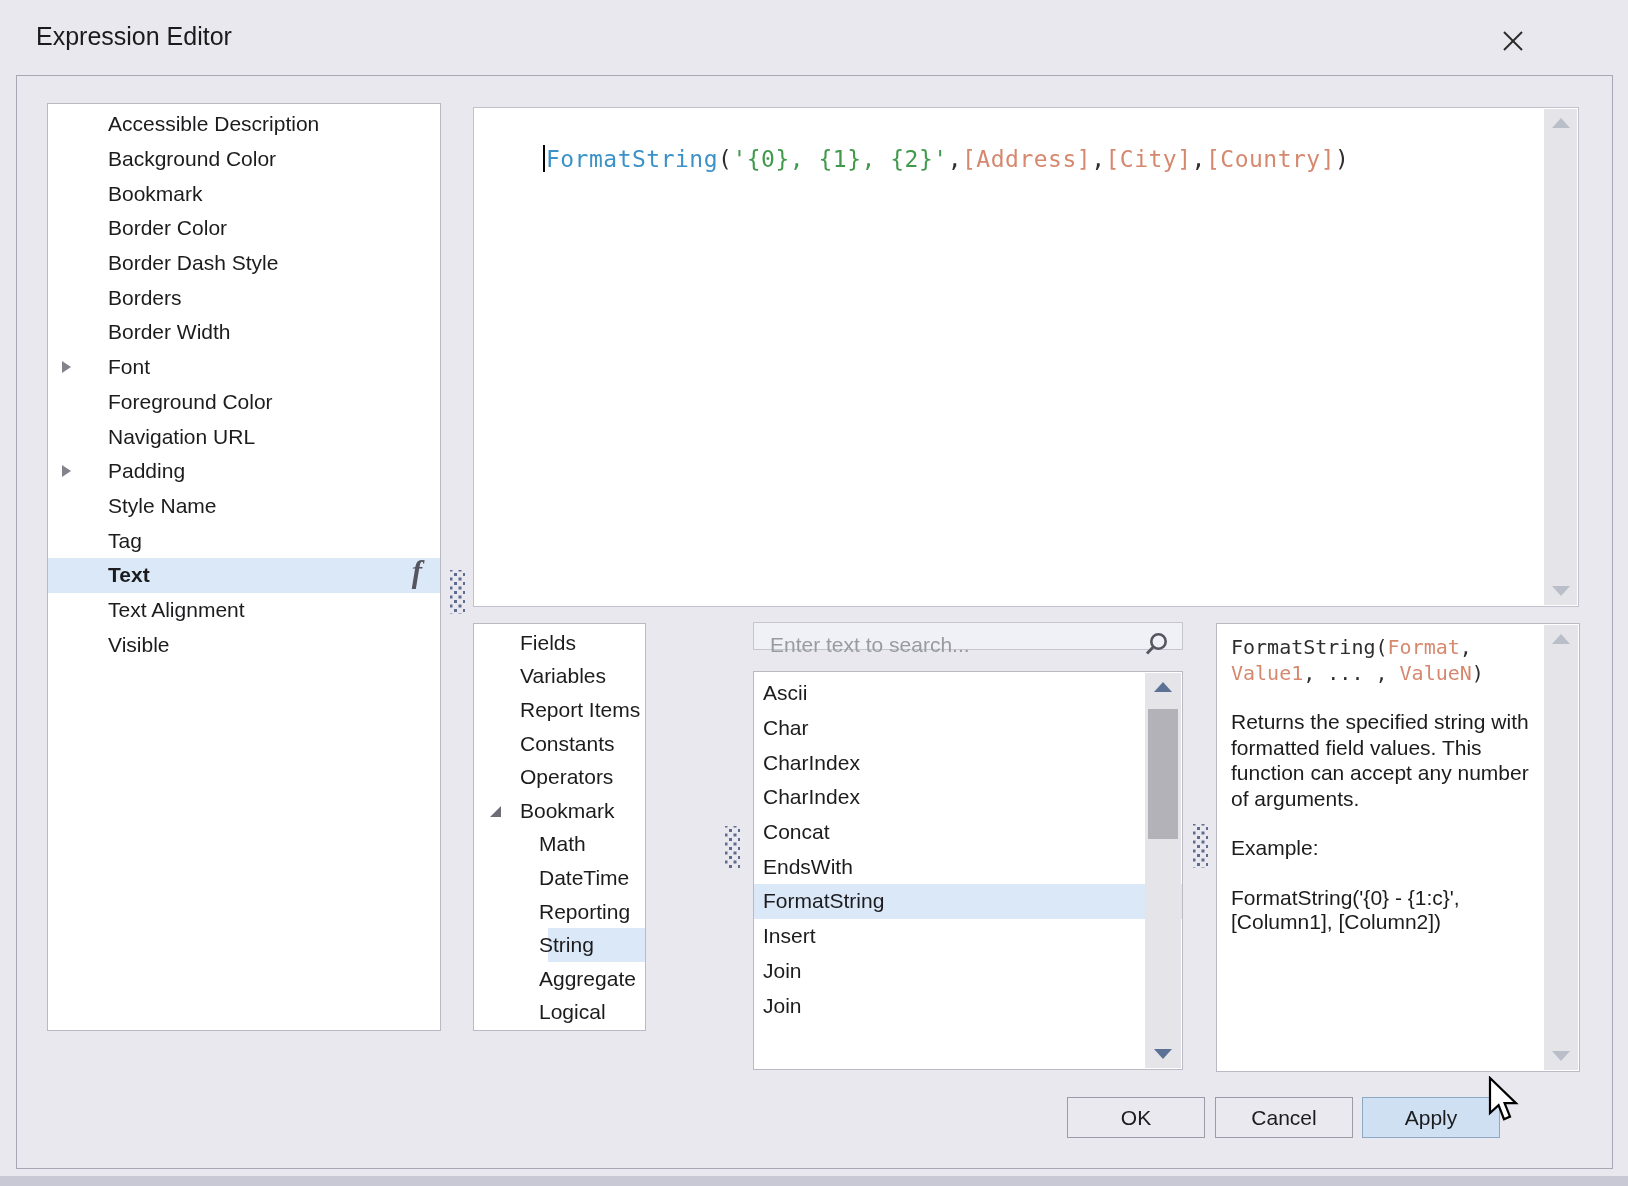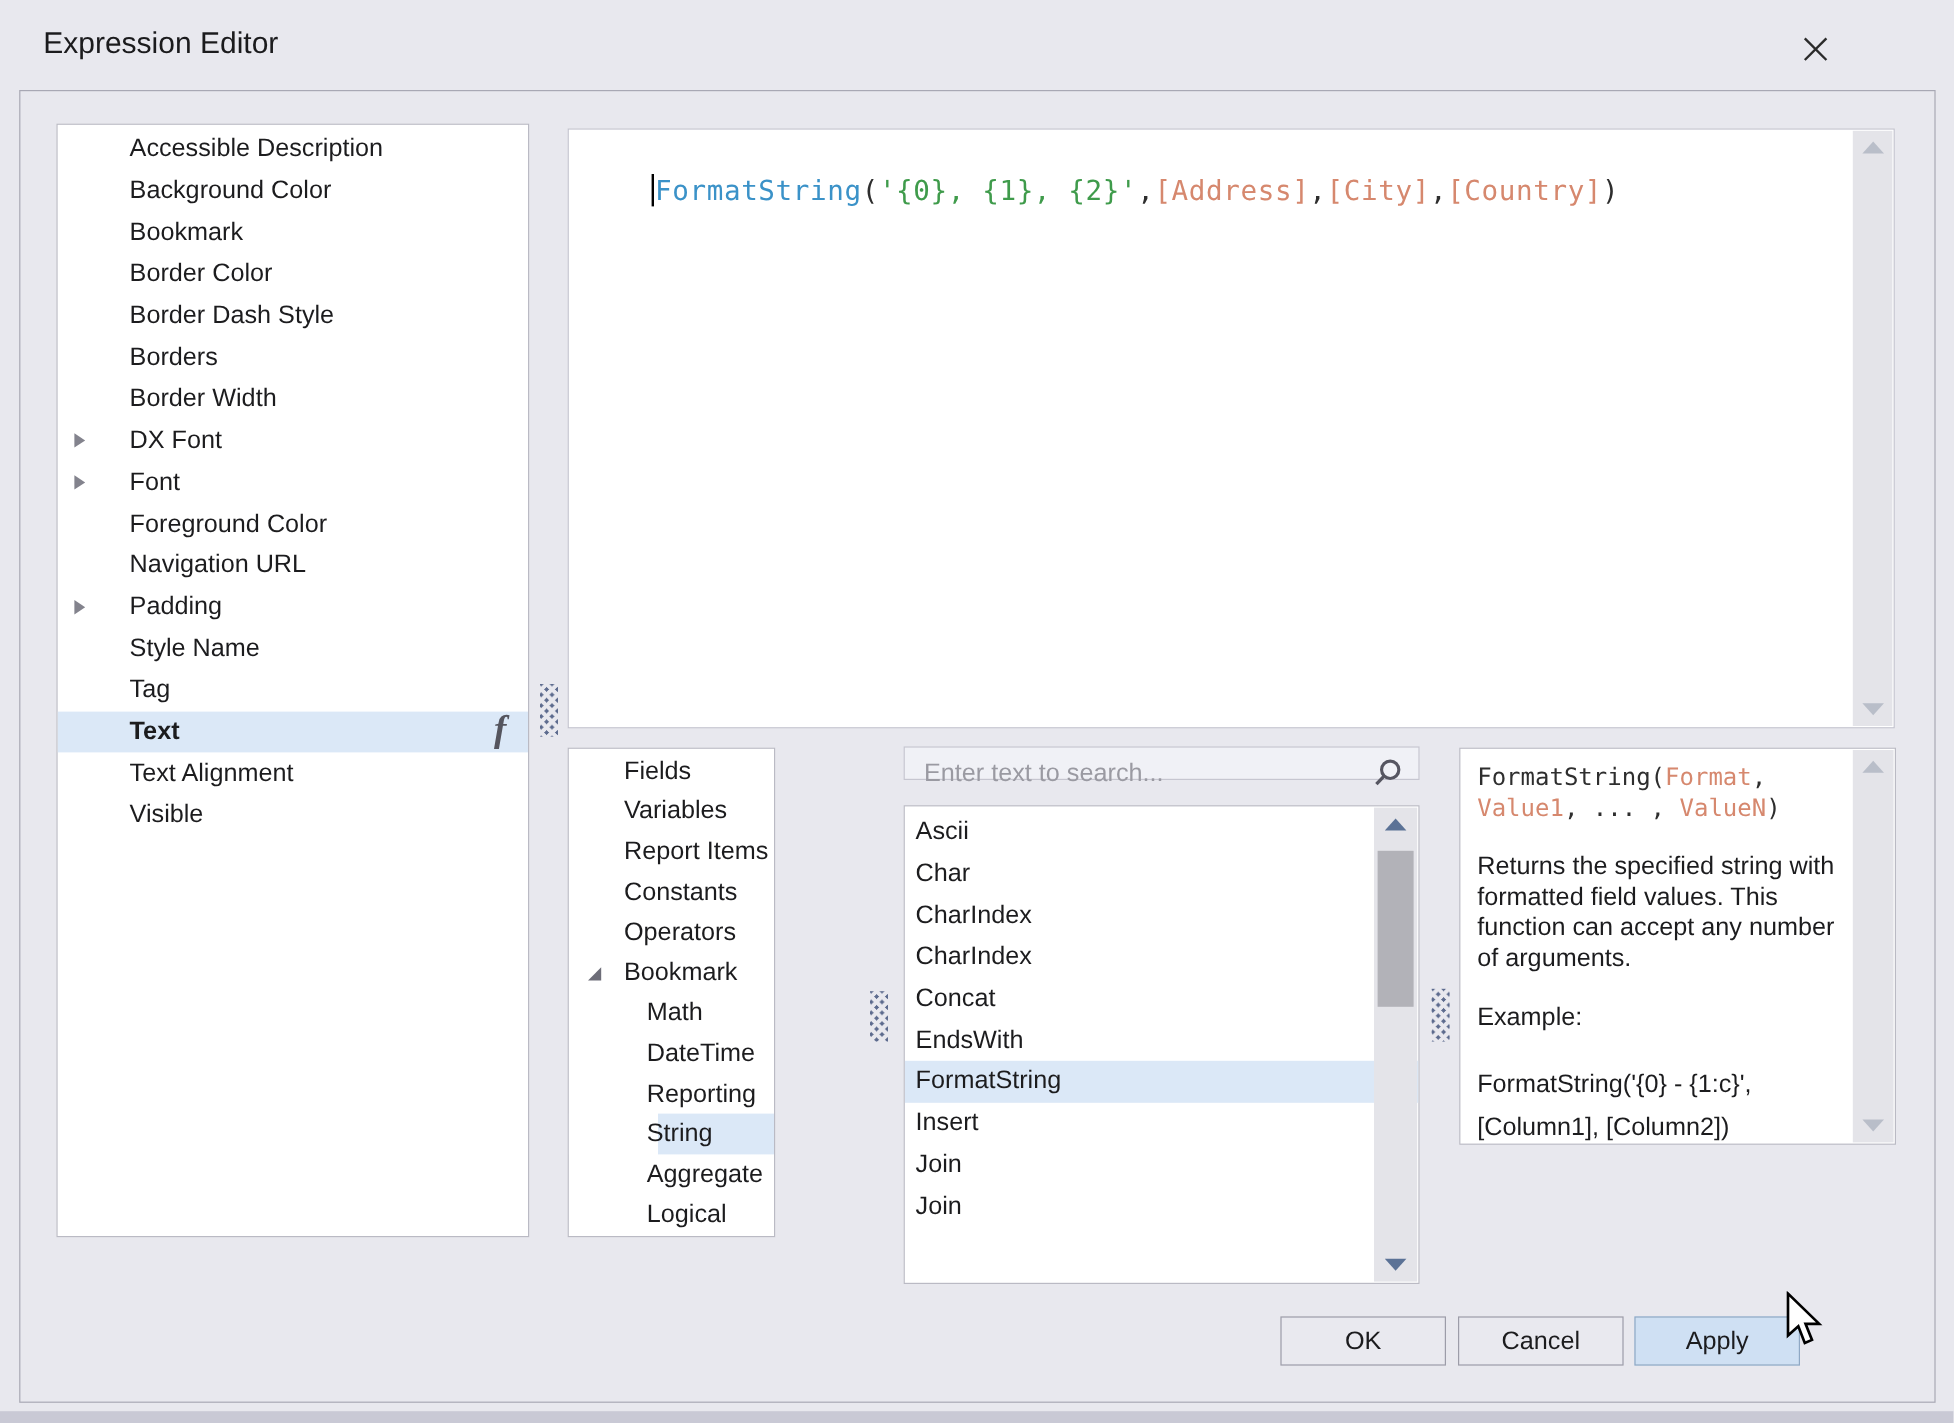--- a/index.html
+++ b/index.html
@@ -82,27 +82,27 @@
   .search input::placeholder{color:#9a9aa2;}
   .search .mag{position:absolute;right:12px;top:7px;}
 
   
   .flist{left:753px;top:671px;width:430px;height:399px;padding-top:4px;overflow:hidden;}
   .frow{height:34.7px;display:flex;align-items:center;font-size:21px;padding-left:9px;}
   .frow.sel{background:#dbe8f7;}
   .flist .sb{top:1px;bottom:1px;right:1px;width:36px;}
 
   
-  .desc{left:1216px;top:623px;width:364px;height:331px;}
+  .desc{left:1216px;top:623px;width:364px;height:449px;}
   .desc-content{position:absolute;left:14px;top:10px;width:302px;}
   .sig{font-family:"DejaVu Sans Mono","Liberation Mono",monospace;font-size:20px;line-height:26px;color:#2e2e2e;white-space:pre-wrap;}
   .sig .param{color:#d6886e;}
   .desc-text{font-size:21px;line-height:25.5px;color:#1c1c1e;margin-top:23px;}
   .example-label{font-size:21px;line-height:25.5px;margin-top:24px;}
-  .example-text{font-size:21px;line-height:36px;margin-top:25px;}
+  .example-text{font-size:21px;line-height:24px;margin-top:25px;}
   .desc .sb{top:1px;bottom:1px;right:1px;width:34px;}
 
   
   .btn{position:absolute;top:1097px;width:138px;height:41px;box-sizing:border-box;
     display:flex;align-items:center;justify-content:center;
     font-size:21px;color:#1c1c1e;background:#e9e9ef;border:1px solid #9c9ca8;cursor:default;}
   .btn-ok{left:1067px;}
   .btn-cancel{left:1215px;}
   .btn-apply{left:1362px;background:#cfe0f3;border-color:#8fa8c4;}
 
@@ -139,24 +139,20 @@
       <span class="plabel">Border Dash Style</span>
     </div>
     <div class="prow">
       <span class="plabel">Borders</span>
     </div>
     <div class="prow">
       <span class="plabel">Border Width</span>
     </div>
     <div class="prow">
       <span class="expander"></span>
-      <span class="plabel">DX Font</span>
-    </div>
-    <div class="prow">
-      <span class="expander"></span>
       <span class="plabel">Font</span>
     </div>
     <div class="prow">
       <span class="plabel">Foreground Color</span>
     </div>
     <div class="prow">
       <span class="plabel">Navigation URL</span>
     </div>
     <div class="prow">
       <span class="expander"></span>

